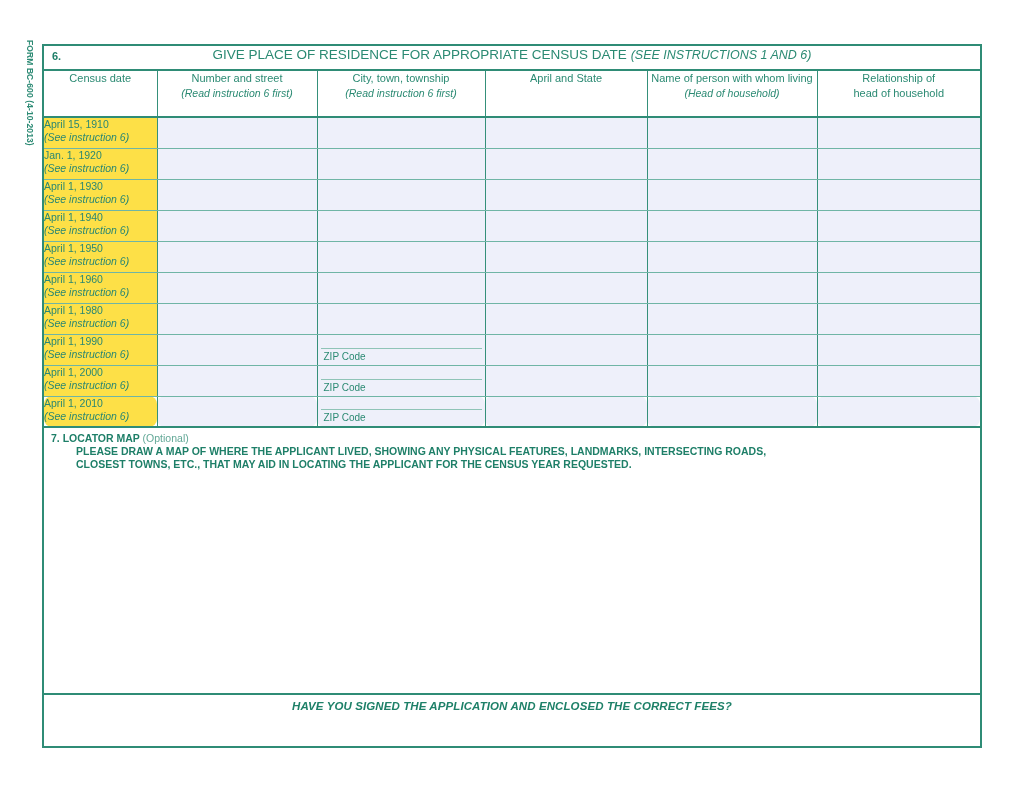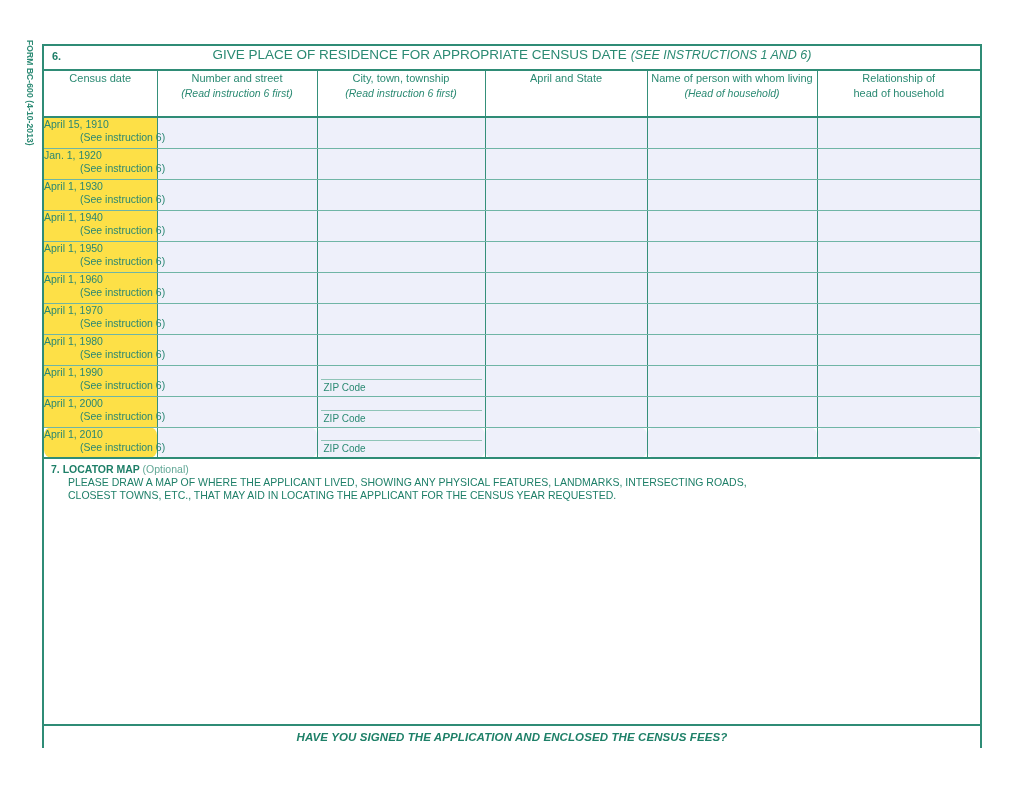--- a/index.html
+++ b/index.html
@@ -130,22 +130,22 @@
 
   td.datecell {
     background: #fde047;
     padding: 3px 0 0 7px;
     font-size: 10.5px;
     line-height: 1.28;
     color: #2a8772;
     white-space: nowrap;
   }
   td.datecell .instr {
+    font-style: italic;
     display: block;
-    padding-left: 36px;
   }
 
   
   td.city {
     position: relative;
   }
   .zipbox {
     position: absolute;
     left: 3px;
     right: 3px;
@@ -172,23 +172,23 @@
     font-size: 10.5px;
     font-weight: bold;
     color: #1e7f68;
     white-space: nowrap;
   }
   .sec7-head .optional {
     font-weight: normal;
     color: #63a897;
   }
   .sec7-body {
-    padding: 1px 0 0 24px;
+    padding: 1px 0 0 32px;
     font-size: 10.5px;
-    font-weight: normal;
+    font-weight: bold;
     color: #1e7f68;
     line-height: 1.28;
     white-space: nowrap;
   }
   .sec7-canvas {
     position: absolute;
     left: 0; right: 0; bottom: 0; top: 48px;
     background: #ffffff;
   }
 
@@ -304,28 +304,20 @@
           </tr>
           <tr>
             <td class="datecell"><span>April 1, 1960</span><span class="instr">(See instruction 6)</span></td>
             <td></td>
             <td class="city"></td>
             <td></td>
             <td></td>
             <td></td>
           </tr>
           <tr>
-            <td class="datecell"><span>April 1, 1970</span><span class="instr">(See instruction 6)</span></td>
-            <td></td>
-            <td class="city"></td>
-            <td></td>
-            <td></td>
-            <td></td>
-          </tr>
-          <tr>
             <td class="datecell"><span>April 1, 1980</span><span class="instr">(See instruction 6)</span></td>
             <td></td>
             <td class="city"></td>
             <td></td>
             <td></td>
             <td></td>
           </tr>
           <tr>
             <td class="datecell"><span>April 1, 1990</span><span class="instr">(See instruction 6)</span></td>
             <td></td>
@@ -365,17 +357,17 @@
         <span class="optional">(Optional)</span>
       </div>
       <div class="sec7-body">
         <div>PLEASE DRAW A MAP OF WHERE THE APPLICANT LIVED, SHOWING ANY PHYSICAL FEATURES, LANDMARKS, INTERSECTING ROADS,</div>
         <div>CLOSEST TOWNS, ETC., THAT MAY AID IN LOCATING THE APPLICANT FOR THE CENSUS YEAR REQUESTED.</div>
       </div>
       <div class="sec7-canvas"></div>
     </div>
 
     <div class="footer-bar">
-      <span>HAVE YOU SIGNED THE APPLICATION AND ENCLOSED THE CENSUS FEES?</span>
+      <span>HAVE YOU SIGNED THE APPLICATION AND ENCLOSED THE CORRECT FEES?</span>
     </div>
 
   </div>
 </div>
 
 </body></html>

